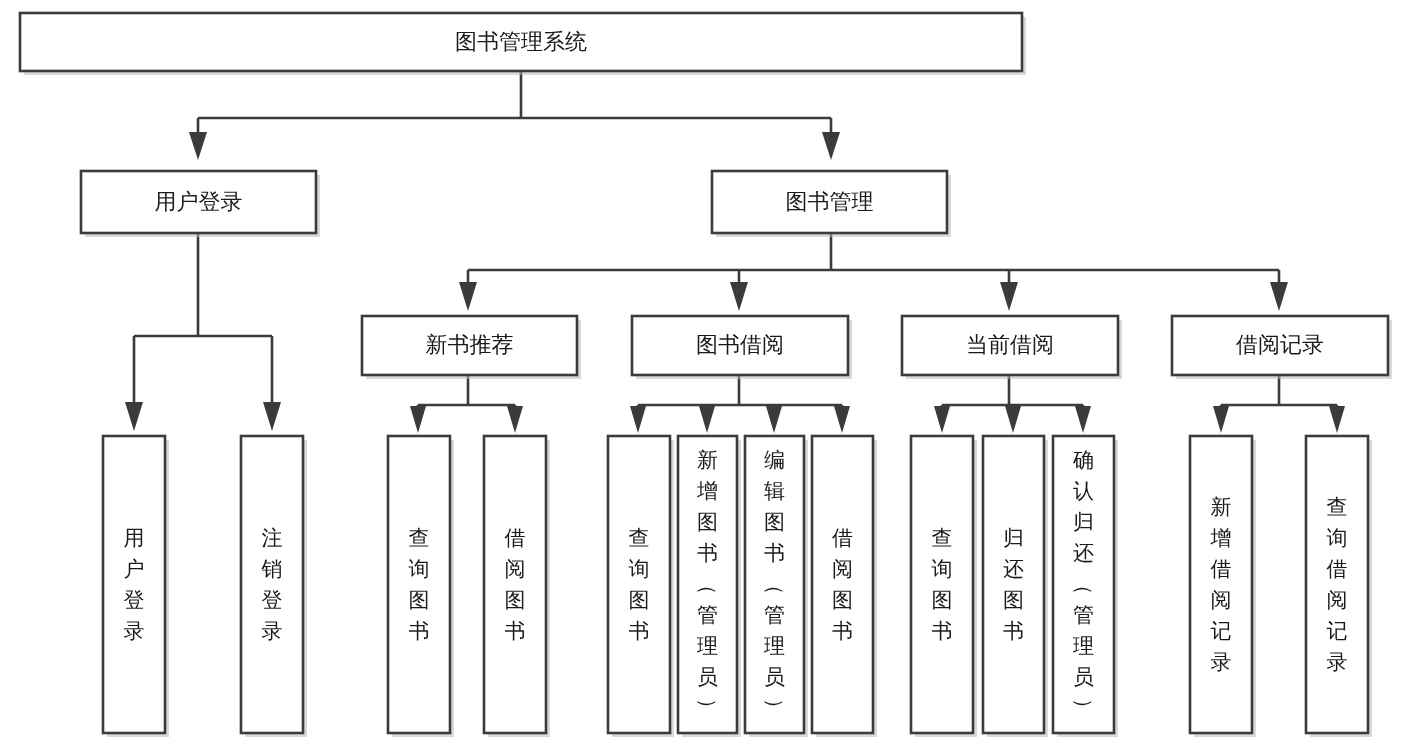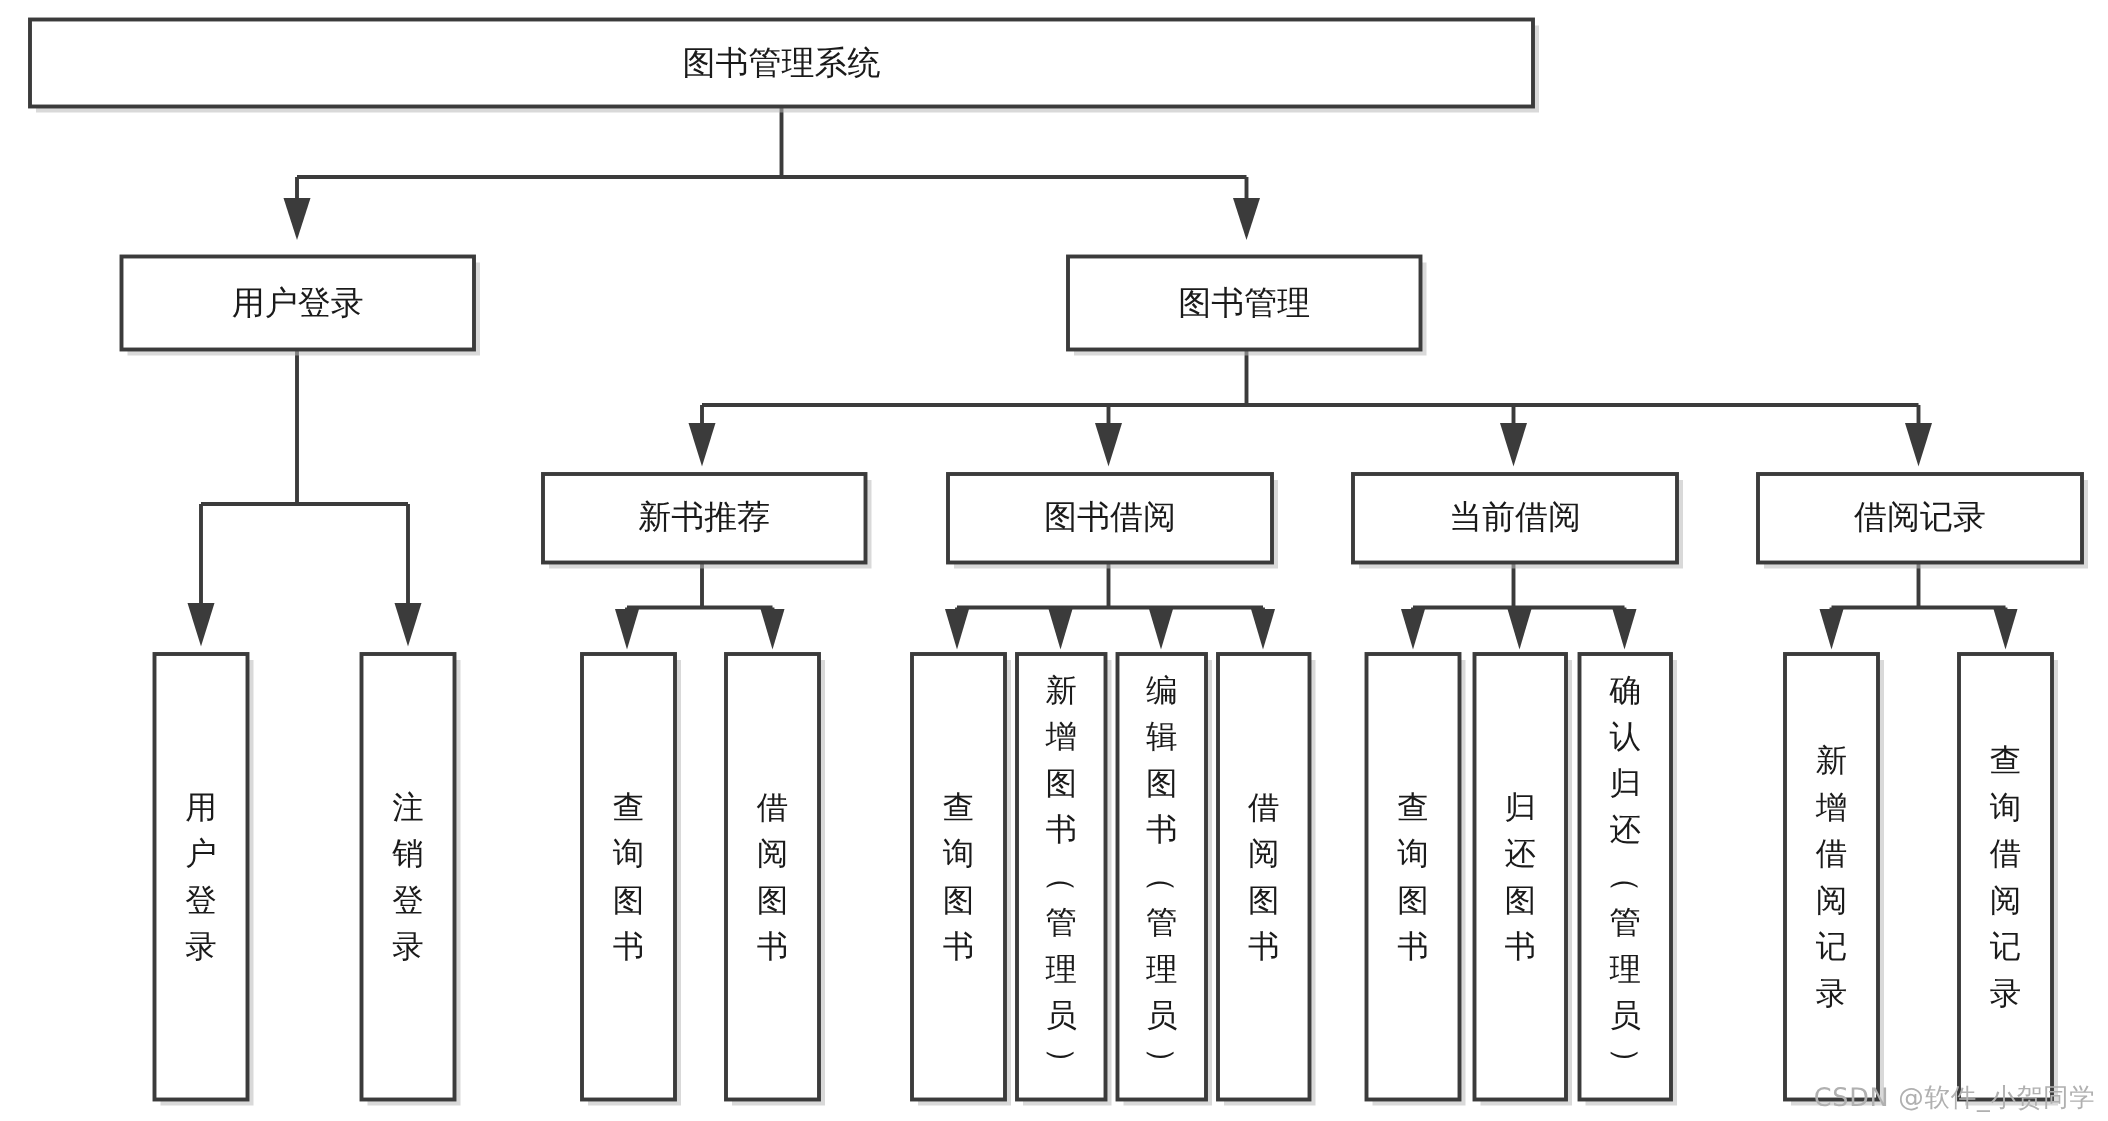--- a/index.html
+++ b/index.html
@@ -257,14 +257,13 @@
   <div class="vlabel" style="left: 608px; top: 436px; width: 62px; height: 297px; padding-top: 86.5px; box-sizing: border-box;"><span style="height: 31px; line-height: 31px;">查</span><span style="height: 31px; line-height: 31px;">询</span><span style="height: 31px; line-height: 31px;">图</span><span style="height: 31px; line-height: 31px;">书</span></div>
   <div class="vlabel" style="left: 678px; top: 436px; width: 59px; height: 297px; padding-top: 9px; box-sizing: border-box;"><span style="height: 31px; line-height: 31px;">新</span><span style="height: 31px; line-height: 31px;">增</span><span style="height: 31px; line-height: 31px;">图</span><span style="height: 31px; line-height: 31px;">书</span><span style="height: 31px; line-height: 31px; display: block; transform: rotate(90deg);">（</span><span style="height: 31px; line-height: 31px;">管</span><span style="height: 31px; line-height: 31px;">理</span><span style="height: 31px; line-height: 31px;">员</span><span style="height: 31px; line-height: 31px; display: block; transform: rotate(90deg);">）</span></div>
   <div class="vlabel" style="left: 745px; top: 436px; width: 59px; height: 297px; padding-top: 9px; box-sizing: border-box;"><span style="height: 31px; line-height: 31px;">编</span><span style="height: 31px; line-height: 31px;">辑</span><span style="height: 31px; line-height: 31px;">图</span><span style="height: 31px; line-height: 31px;">书</span><span style="height: 31px; line-height: 31px; display: block; transform: rotate(90deg);">（</span><span style="height: 31px; line-height: 31px;">管</span><span style="height: 31px; line-height: 31px;">理</span><span style="height: 31px; line-height: 31px;">员</span><span style="height: 31px; line-height: 31px; display: block; transform: rotate(90deg);">）</span></div>
   <div class="vlabel" style="left: 812px; top: 436px; width: 61px; height: 297px; padding-top: 86.5px; box-sizing: border-box;"><span style="height: 31px; line-height: 31px;">借</span><span style="height: 31px; line-height: 31px;">阅</span><span style="height: 31px; line-height: 31px;">图</span><span style="height: 31px; line-height: 31px;">书</span></div>
   <div class="vlabel" style="left: 911px; top: 436px; width: 62px; height: 297px; padding-top: 86.5px; box-sizing: border-box;"><span style="height: 31px; line-height: 31px;">查</span><span style="height: 31px; line-height: 31px;">询</span><span style="height: 31px; line-height: 31px;">图</span><span style="height: 31px; line-height: 31px;">书</span></div>
   <div class="vlabel" style="left: 983px; top: 436px; width: 61px; height: 297px; padding-top: 86.5px; box-sizing: border-box;"><span style="height: 31px; line-height: 31px;">归</span><span style="height: 31px; line-height: 31px;">还</span><span style="height: 31px; line-height: 31px;">图</span><span style="height: 31px; line-height: 31px;">书</span></div>
   <div class="vlabel" style="left: 1053px; top: 436px; width: 61px; height: 297px; padding-top: 9px; box-sizing: border-box;"><span style="height: 31px; line-height: 31px;">确</span><span style="height: 31px; line-height: 31px;">认</span><span style="height: 31px; line-height: 31px;">归</span><span style="height: 31px; line-height: 31px;">还</span><span style="height: 31px; line-height: 31px; display: block; transform: rotate(90deg);">（</span><span style="height: 31px; line-height: 31px;">管</span><span style="height: 31px; line-height: 31px;">理</span><span style="height: 31px; line-height: 31px;">员</span><span style="height: 31px; line-height: 31px; display: block; transform: rotate(90deg);">）</span></div>
   <div class="vlabel" style="left: 1190px; top: 436px; width: 62px; height: 297px; padding-top: 55.5px; box-sizing: border-box;"><span style="height: 31px; line-height: 31px;">新</span><span style="height: 31px; line-height: 31px;">增</span><span style="height: 31px; line-height: 31px;">借</span><span style="height: 31px; line-height: 31px;">阅</span><span style="height: 31px; line-height: 31px;">记</span><span style="height: 31px; line-height: 31px;">录</span></div>
   <div class="vlabel" style="left: 1306px; top: 436px; width: 62px; height: 297px; padding-top: 55.5px; box-sizing: border-box;"><span style="height: 31px; line-height: 31px;">查</span><span style="height: 31px; line-height: 31px;">询</span><span style="height: 31px; line-height: 31px;">借</span><span style="height: 31px; line-height: 31px;">阅</span><span style="height: 31px; line-height: 31px;">记</span><span style="height: 31px; line-height: 31px;">录</span></div>
 
-  <div class="watermark">CSDN @软件_小贺同学</div>
 </div>
 
 </body></html>

